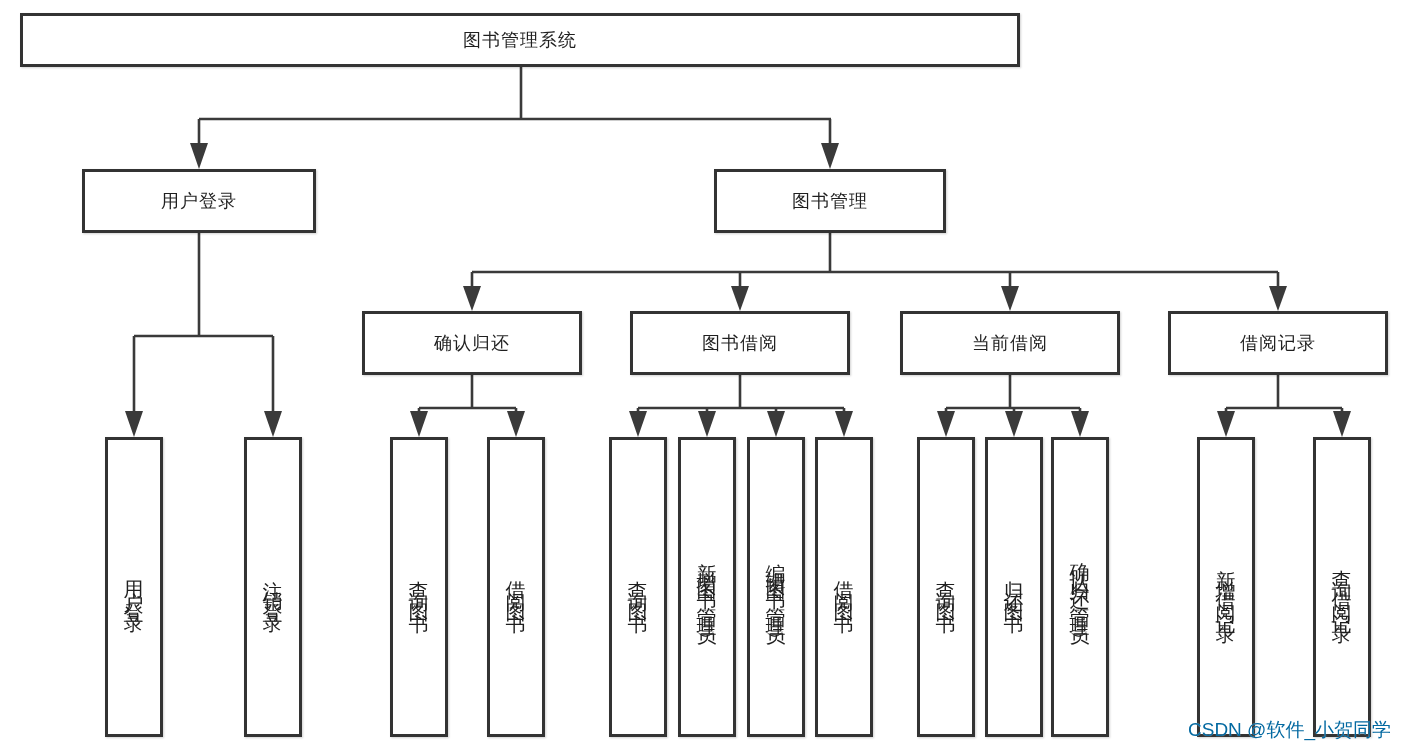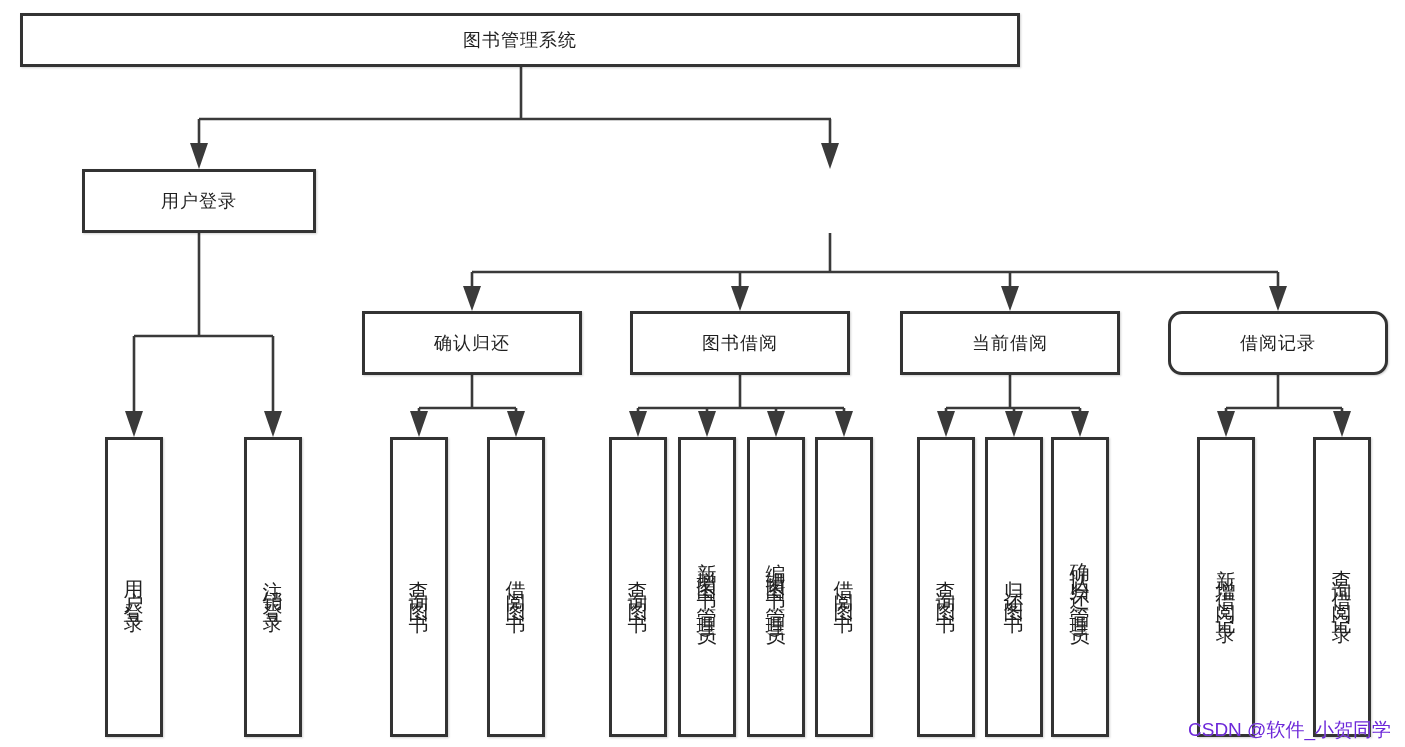--- a/index.html
+++ b/index.html
@@ -60,21 +60,21 @@
     color: #1f1f1f;
     white-space: nowrap;
   }
   .watermark {
     position: absolute;
     left: 1188px;
     top: 717px;
     width: 215px;
     z-index: 5;
     font-size: 19px;
-    color: #6d28d9;
+    color: #0369a1;
     white-space: nowrap;
     text-shadow: 0 0 1px rgba(255,255,255,0.6);
   }
 </style>
 </head>
 <body>
 
 <div id="canvas">
 
   <svg id="wires" viewBox="0 0 1405 747" xmlns="http://www.w3.org/2000/svg">
@@ -146,31 +146,34 @@
     </g>
   </svg>
 
   <div class="node root-node">
     <span class="hlabel">图书管理系统</span>
   </div>
 
   <div class="node mid-node" style="left:82px; top:169px; width:234px;">
     <span class="hlabel">用户登录</span>
   </div>
+  <div class="node mid-node" style="left:714px; top:169px; width:232px;">
+    <span class="hlabel">图书管理</span>
+  </div>
 
   <div class="node mid-node" style="left:362px; top:311px; width:220px;">
     <span class="hlabel">确认归还</span>
   </div>
   <div class="node mid-node" style="left:630px; top:311px; width:220px;">
     <span class="hlabel">图书借阅</span>
   </div>
   <div class="node mid-node" style="left:900px; top:311px; width:220px;">
     <span class="hlabel">当前借阅</span>
   </div>
-  <div class="node mid-node" style="left:1168px; top:311px; width:220px;border-radius:14px;">
+  <div class="node mid-node" style="left:1168px; top:311px; width:220px;">
     <span class="hlabel">借阅记录</span>
   </div>
 
   <div class="node leaf-node" style="left:105px;">
     <span class="vlabel">用户登录</span>
   </div>
   <div class="node leaf-node" style="left:244px;">
     <span class="vlabel">注销登录</span>
   </div>
 

